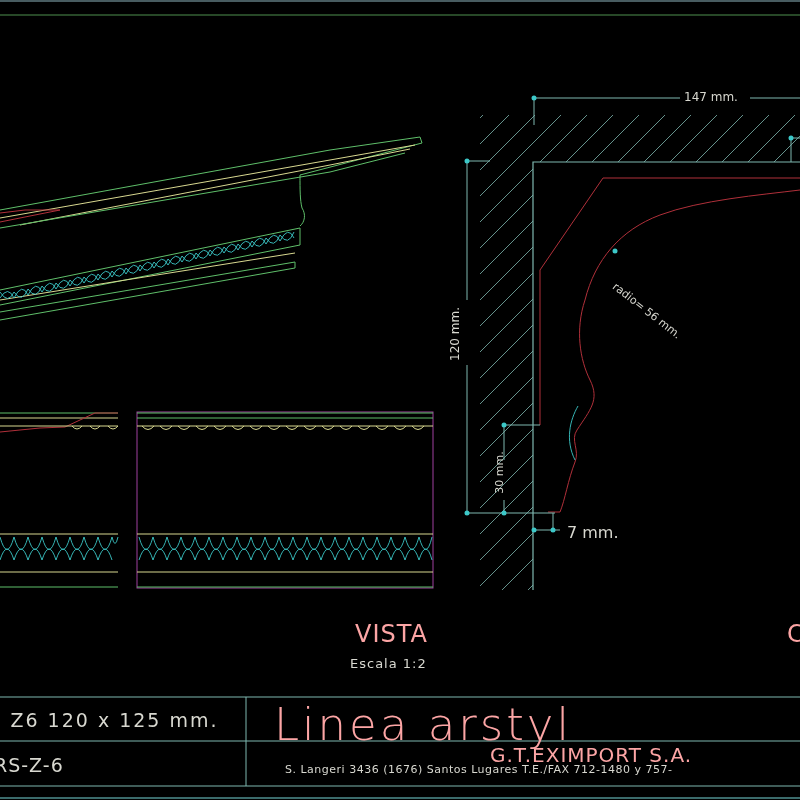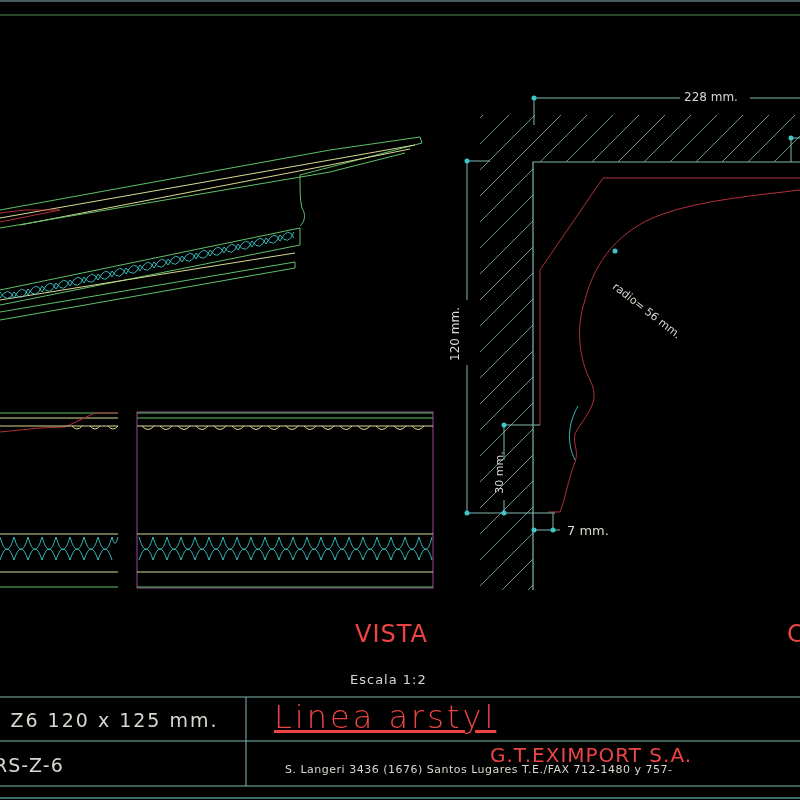--- a/index.html
+++ b/index.html
@@ -1,19 +1,19 @@
 <!DOCTYPE html>
 <html><head>
 <meta charset="utf-8">
 <style>
   html, body { margin:0; padding:0; background:#000; }
   body { width:800px; height:800px; position:relative; overflow:hidden; font-family:"DejaVu Sans", sans-serif; }
   svg { position:absolute; left:0; top:0; }
   .txt { position:absolute; white-space:nowrap; color:#d8d8d0; font-family:"DejaVu Sans", sans-serif; }
-  .green { color:#ef4444; }
+  .green { color:#fca5a5; }
 </style>
 </head>
 <body>
 
 <svg width="800" height="800" viewBox="0 0 800 800">
   <defs>
     <pattern id="hatch" patternUnits="userSpaceOnUse" width="26" height="26" patternTransform="rotate(0)">
       <line x1="0" y1="26" x2="26" y2="0" stroke="#7fb8b0" stroke-width="0.8"></line>
     </pattern>
   </defs>
@@ -110,27 +110,27 @@
 
   <g stroke="#7fb8b0" stroke-width="1" fill="none">
     <line x1="0" y1="697" x2="800" y2="697"></line>
     <line x1="0" y1="741" x2="800" y2="741"></line>
     <line x1="0" y1="786" x2="800" y2="786"></line>
     <line x1="246" y1="697" x2="246" y2="786"></line>
   </g>
   <line x1="0" y1="798" x2="800" y2="798" stroke="#4f8f8f" stroke-width="1.5"></line>
 </svg>
 
-<div class="txt" style="left:684px;top:90px;font-size:12px;">228 mm.</div>
+<div class="txt" style="left:684px;top:90px;font-size:12px;">147 mm.</div>
 <div class="txt" style="left:428px;top:327px;font-size:12px;transform:rotate(-90deg);transform-origin:center;">120 mm.</div>
 <div class="txt" style="left:478px;top:466px;font-size:11px;transform:rotate(-90deg);transform-origin:center;">30 mm.</div>
-<div class="txt" style="left:567px;top:523px;font-size:13px;">7 mm.</div>
+<div class="txt" style="left:567px;top:523px;font-size:16px;">7 mm.</div>
 <div class="txt" style="left:618px;top:280px;font-size:11px;transform:rotate(38deg);transform-origin:left top;">radio= 56 mm.</div>
 
 <div class="txt green" style="left:355px;top:620px;font-size:24px;letter-spacing:1px;">VISTA</div>
-<div class="txt" style="left:350px;top:656px;font-size:13px;letter-spacing:1px;margin-top:16px;">Escala 1:2</div>
+<div class="txt" style="left:350px;top:656px;font-size:13px;letter-spacing:1px;">Escala 1:2</div>
 <div class="txt green" style="left:787px;top:620px;font-size:24px;">C</div>
 
 <div class="txt" style="left:-6px;top:709px;font-size:19px;letter-spacing:2px;">: Z6 120 x 125 mm.</div>
 <div class="txt" style="left:-6px;top:754px;font-size:19px;letter-spacing:1px;">RS-Z-6</div>
-<div class="txt green" style="left:274px;top:698px;font-size:32px;letter-spacing:3px;font-weight:200;text-decoration:underline;">Linea arstyl</div>
+<div class="txt green" style="left:274px;top:698px;font-size:45px;letter-spacing:3px;font-weight:200;">Linea arstyl</div>
 <div class="txt green" style="left:490px;top:743px;font-size:20px;letter-spacing:1px;">G.T.EXIMPORT S.A.</div>
 <div class="txt" style="left:285px;top:763px;font-size:11px;letter-spacing:0.5px;">S. Langeri 3436 (1676) Santos Lugares T.E./FAX 712-1480 y 757-</div>
 
 </body></html>

